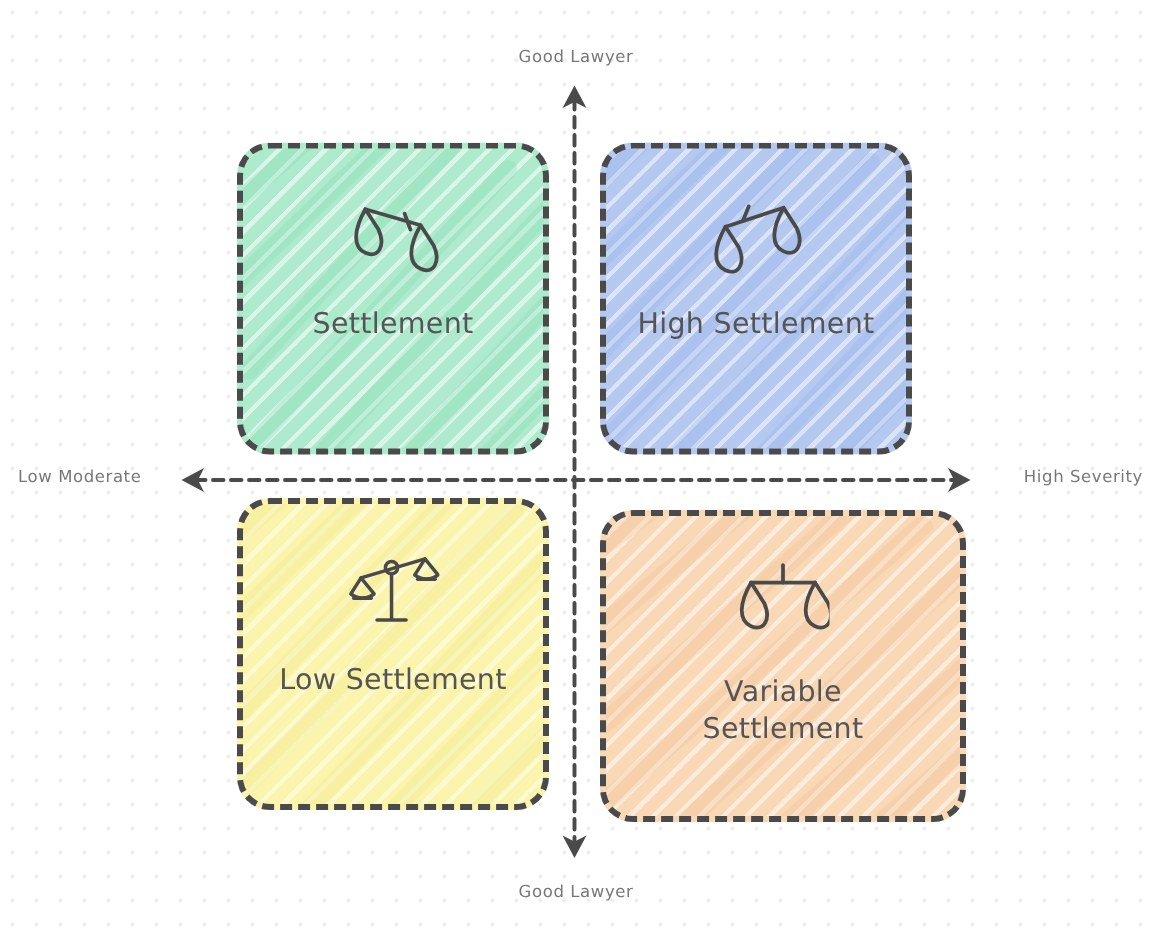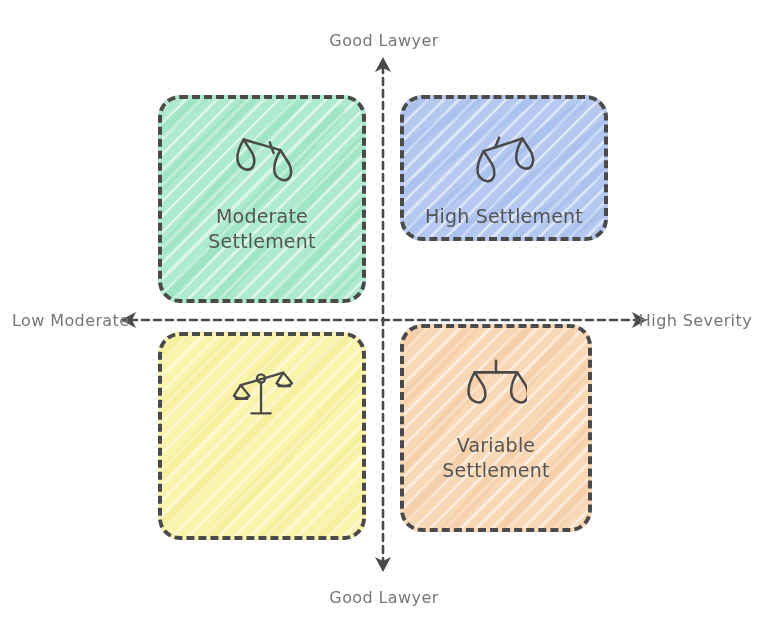--- a/index.html
+++ b/index.html
@@ -34,41 +34,41 @@
     left: 0; top: 0;
     width: 768px;
     height: 630px;
     pointer-events: none;
   }
 
   
   .axis-label {
     position: absolute;
     font-family: "DejaVu Sans", sans-serif;
-    font-size: 16px;
+    font-size: 11px;
     color: #777777;
     letter-spacing: 0.4px;
     white-space: nowrap;
   }
   #label-top {
     left: 0; right: 0;
     top: 31px;
     text-align: center;
   }
   #label-bottom {
     left: 0; right: 0;
     top: 588px;
     text-align: center;
   }
   #label-left {
     left: 12px;
     top: 311px;
   }
   #label-right {
-    right: 16px;
+    right: 6px;
     top: 311px;
   }
 
   
   .card {
     position: absolute;
     border: 4.5px dashed #4a4a4a;
     border-radius: 22px;
     box-sizing: border-box;
     display: flex;
@@ -107,23 +107,23 @@
     text-align: center;
     font-family: "DejaVu Sans", sans-serif;
     font-size: 19px;
     line-height: 1.32;
     color: #555555;
     letter-spacing: 0.2px;
   }
 
   
   #card-moderate { left: 158px; top: 95px;  width: 208px; height: 208px; background: #aeeacd; }
-  #card-high     { left: 400px; top: 95px;  width: 208px; height: 146px; background: #b5c8f0; align-items: center; }
+  #card-high     { left: 400px; top: 95px;  width: 208px; height: 208px; background: #b5c8f0; align-items: center; }
   #card-low      { left: 158px; top: 332px; width: 208px; height: 208px; background: #fbf4ac; }
-  #card-variable { left: 400px; top: 324px; width: 192px; height: 208px; background: #f9d8b6; }
+  #card-variable { left: 400px; top: 340px; width: 244px; height: 208px; background: #f9d8b6; }
 
   
   .hatch {
     position: absolute;
     inset: 0;
     z-index: 1;
     pointer-events: none;
   }
   #card-moderate .hatch {
     background-image: repeating-linear-gradient(-45deg,
@@ -194,21 +194,20 @@
           <path d="M13 16 L51 27"></path>
 
           <path d="M40 19 L44 30"></path>
 
           <path d="M13 16 C5 30 4 42 13 46 C22 50 27 41 22 30 Z"></path>
 
           <path d="M51 27 C43 41 42 53 51 57 C60 61 65 52 60 41 Z"></path>
         </g>
       </svg>
       <div class="card-title">
-        <div>Moderate</div>
         <div>Settlement</div>
       </div>
     </div>
   </div>
 
   <div class="card" id="card-high">
     <div class="hatch"></div>
     <svg class="scribble" viewBox="0 0 100 100" preserveAspectRatio="none" xmlns="http://www.w3.org/2000/svg">
       <g stroke="#93b2ea" stroke-width="5" stroke-linecap="round" fill="none" opacity="0.5">
         <path d="M4 20 L30 -4"></path>
@@ -264,20 +263,23 @@
 
           <path d="M21 54 L41 54"></path>
 
           <path d="M10 25 L3 36 A11 9 0 0 0 19 36 Z"></path>
           <path d="M5 39 L17 39"></path>
 
           <path d="M54 12 L47 23 A11 9 0 0 0 63 23 Z"></path>
           <path d="M49 26 L61 26"></path>
         </g>
       </svg>
+      <div class="card-title">
+        <div>Low Settlement</div>
+      </div>
     </div>
   </div>
 
   <div class="card" id="card-variable">
     <div class="hatch"></div>
     <svg class="scribble" viewBox="0 0 100 100" preserveAspectRatio="none" xmlns="http://www.w3.org/2000/svg">
       <g stroke="#f2bf90" stroke-width="5" stroke-linecap="round" fill="none" opacity="0.5">
         <path d="M5 19 L33 -5"></path>
           <path d="M3 43 L49 -1"></path>
           <path d="M7 67 L67 5"></path>

